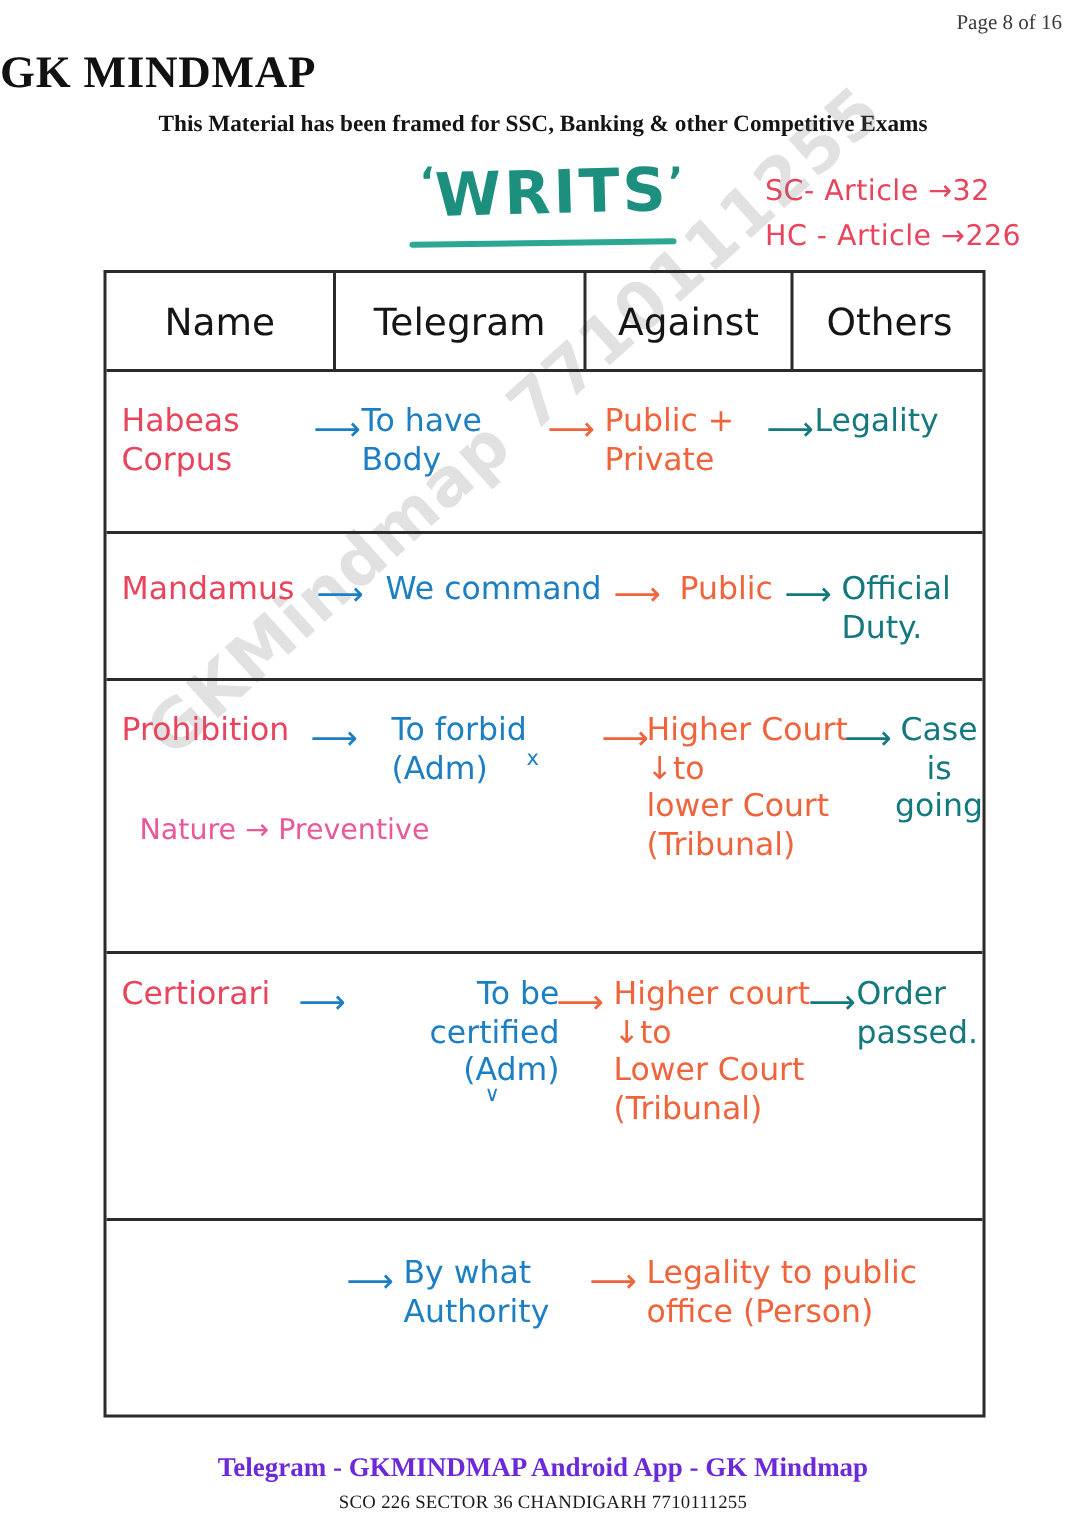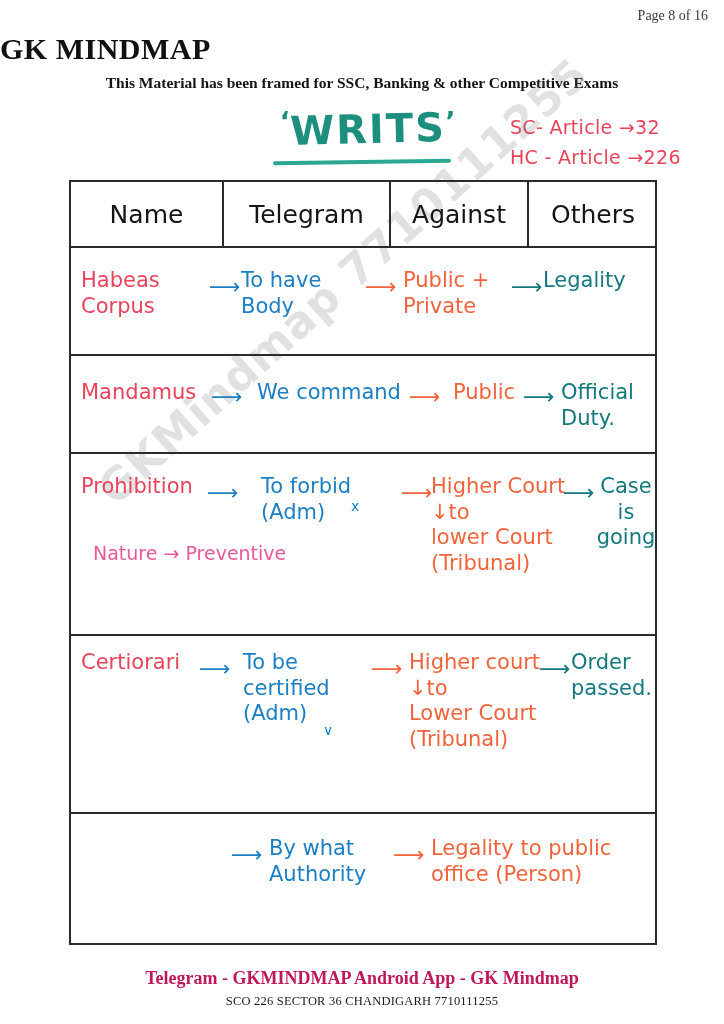--- a/index.html
+++ b/index.html
@@ -188,21 +188,21 @@
   
   .footer-main {
     position: absolute;
     top: 968px;
     left: 0;
     width: 724px;
     text-align: center;
     font-family: "Liberation Serif", serif;
     font-size: 18px;
     font-weight: bold;
-    color: #be185d;
+    color: #6d28d9;
   }
   .footer-sub {
     position: absolute;
     top: 994px;
     left: 0;
     width: 724px;
     text-align: center;
     font-family: "Liberation Serif", serif;
     font-size: 12.5px;
     color: #1a1a1a;
@@ -278,21 +278,21 @@
  (Tribunal)</div>
     <div class="arrow a-teal" style="left:492px; top:28px;">⟶</div>
     <div class="cell c-others" style="left:520px; top:20px; width:70px;  font-size:21px; text-align:center;">Case
  is
 going</div>
   </div>
 
   <div class="row" style="height:178px;">
     <div class="cell c-name" style="left:10px;  top:14px; width:140px; font-size:21px;">Certiorari</div>
     <div class="arrow a-blue" style="left:128px; top:22px;">⟶</div>
-    <div class="cell c-meaning" style="left:172px; top:14px; width:130px; font-size:21px;">To be
+    <div class="cell c-meaning" style="left:172px; top:14px; width:130px; font-size:21px;text-align:right;">To be
 certified
 (Adm)</div>
     <div class="cell c-meaning" style="left:252px; top:86px; font-size:14px;">∨</div>
     <div class="arrow a-orange" style="left:300px; top:22px;">⟶</div>
     <div class="cell c-against" style="left:338px; top:14px; width:150px; font-size:21px;">Higher court
   ↓to
 Lower Court
  (Tribunal)</div>
     <div class="arrow a-teal" style="left:468px; top:22px;">⟶</div>
     <div class="cell c-others" style="left:500px; top:14px; width:90px;  font-size:21px;">Order

